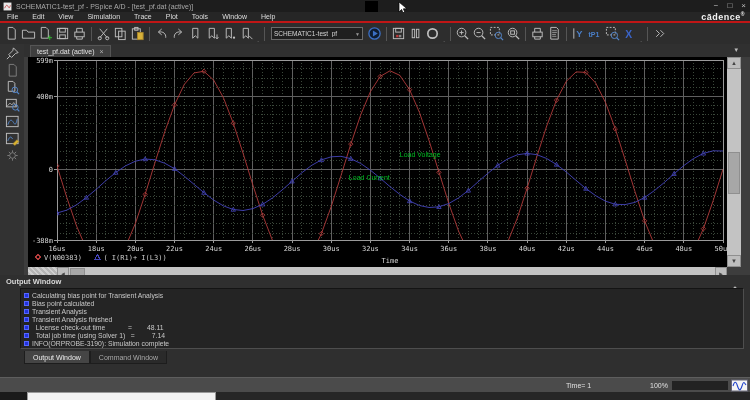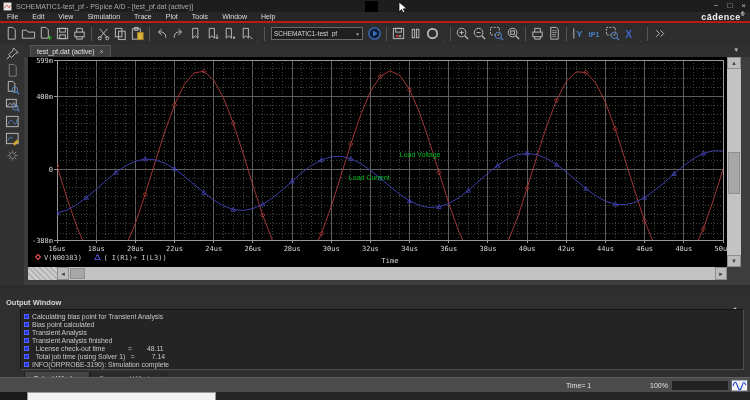--- a/index.html
+++ b/index.html
@@ -39,21 +39,21 @@
   #plotarea{left:28px;top:57px;width:699px;height:210px;background:#000;}
   
   #vscroll{left:727px;top:57px;width:14px;height:210px;background:#c3c3c3;}
   .sarr{position:absolute;left:0;width:14px;height:12px;background:#bdbdbd;border:1px solid #8f8f8f;color:#444;font-size:6px;text-align:center;line-height:10px;}
   #vthumb{position:absolute;left:1px;top:95px;width:12px;height:42px;background:#a7a7a7;border:1px solid #8f8f8f;}
   #hscroll{left:28px;top:267px;width:699px;height:13px;background:#c3c3c3;}
   #hcorner{position:absolute;left:0;top:0;width:29px;height:13px;background:repeating-linear-gradient(45deg,#b5b5b5 0 2px,#cfcfcf 2px 4px);}
   .harr{position:absolute;top:0;width:12px;height:13px;background:#bdbdbd;border:1px solid #8f8f8f;color:#444;font-size:6px;text-align:center;line-height:12px;}
   #hthumb{position:absolute;left:42px;top:1px;width:15px;height:11px;background:#a7a7a7;border:1px solid #8f8f8f;}
   
-  #outputpanel{left:0;top:296px;width:750px;height:104px;background:#2f2f2f;}
+  #outputpanel{left:0;top:275px;width:750px;height:104px;background:#2f2f2f;}
   #outhead{position:absolute;left:6px;top:2px;font-size:7.5px;font-weight:bold;color:#d8d8d8;}
   #outcollapse{position:absolute;right:10px;top:3px;}
   #outlist{position:absolute;left:20px;top:13px;width:724px;height:61px;background:#242424;border-top:1px solid #141414;border-left:1px solid #141414;border-right:1px solid #4e4e4e;border-bottom:1px solid #4e4e4e;padding:2px 0 0 2px;overflow:hidden;}
   .orow{display:flex;align-items:center;height:8px;font-size:6.8px;color:#c9c9c9;white-space:pre;}
   .obullet{width:5px;height:5px;background:#2233dd;border:1px solid #5566ff;margin:0 3px 0 1px;flex:none;}
   #outtabs{position:absolute;left:24px;top:76px;display:flex;height:13px;font-size:7px;}
   .otab{padding:0 8px;display:flex;align-items:center;border:1px solid #1d1d1d;border-top:none;}
   .otab.active{background:#454545;color:#ececec;}
   .otab.inactive{background:#2a2a2a;color:#a8a8a8;}
   

